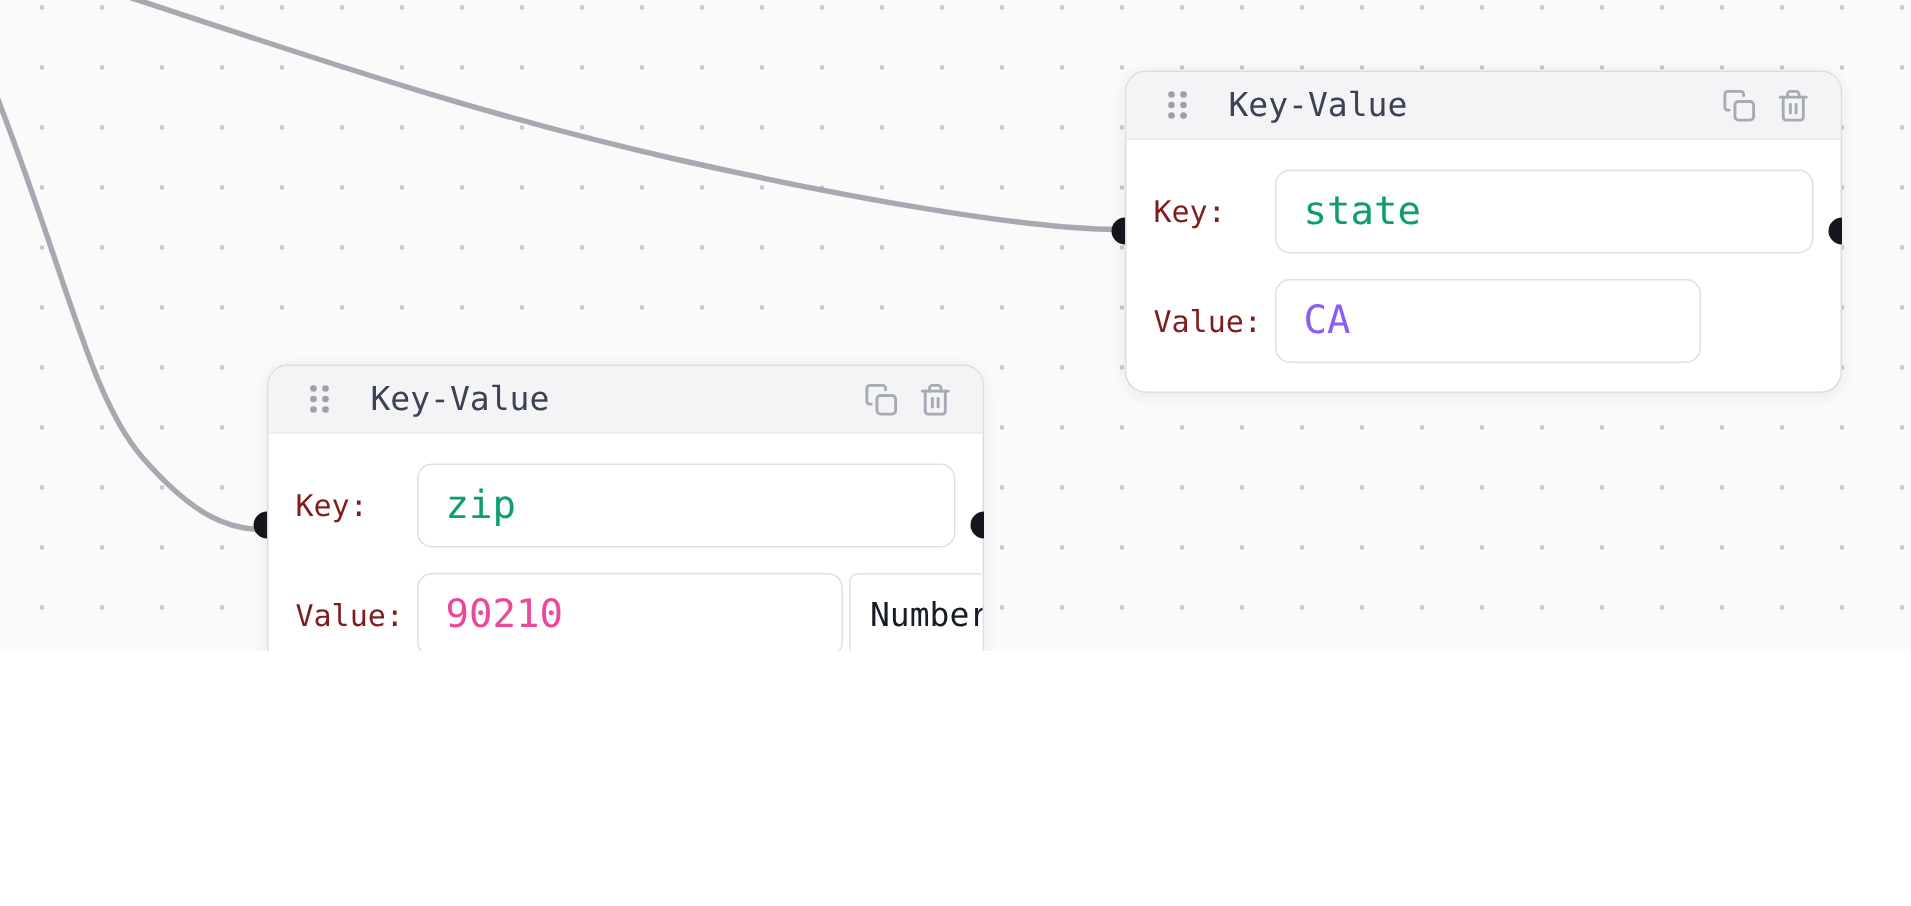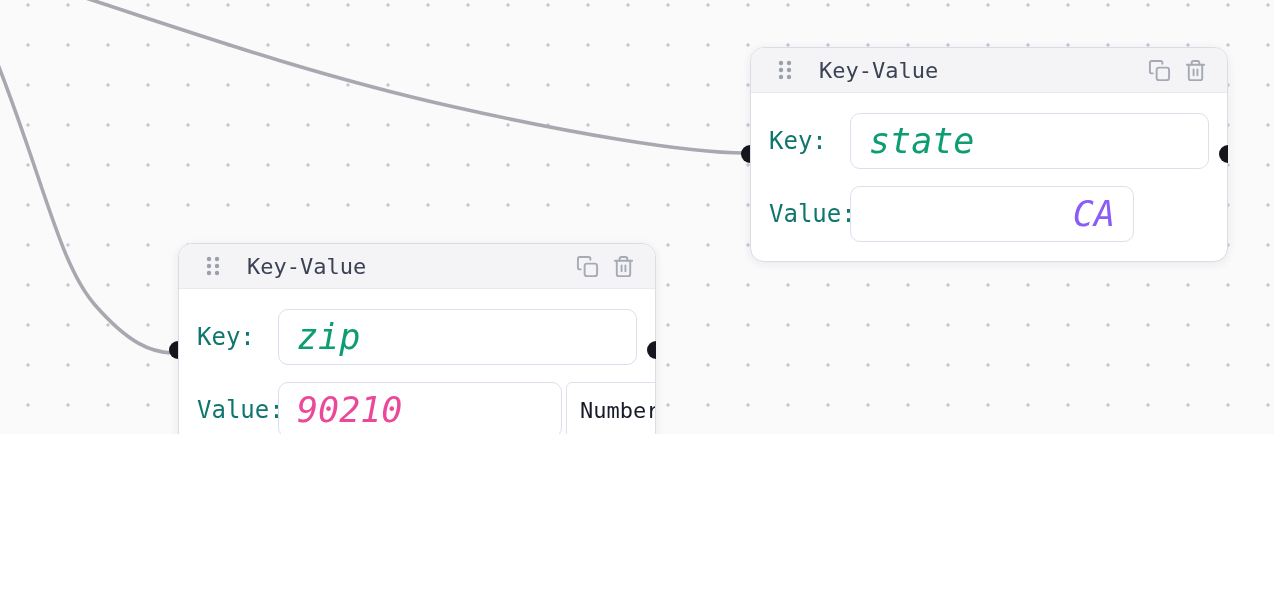--- a/index.html
+++ b/index.html
@@ -33,25 +33,25 @@
   }
   .drag-handle { width:16px; height:22px; flex:none; cursor:grab; }
   .node-title { margin-left:26px; font-size:22px; color:#3a4254; white-space:nowrap; }
   .icon-group { margin-left:auto; display:flex; gap:13px; align-items:center; }
   .icon-btn { background:none; border:none; padding:0; margin:0; width:23px; height:23px; cursor:pointer; }
   .icon-btn svg { stroke:#a5aab5; fill:none; stroke-width:2; stroke-linecap:round; stroke-linejoin:round; width:23px; height:23px; }
 
   .node-body { padding:20px 18px 0 18px; }
   .row { display:flex; align-items:center; height:56px; }
   .row + .row { margin-top:17px; }
-  .field-label { width:81px; flex:none; font-size:24px; color:#0f766e; white-space:nowrap; }
+  .field-label { width:81px; flex:none; font-size:20px; color:#7f1d1d; white-space:nowrap; }
   input.field {
     height:56px; border:1px solid #dbdfec; border-radius:10px; background:#fff;
-    padding:0 18px; font-family:"DejaVu Sans Mono", monospace; font-size:35px;
-    box-sizing:border-box; outline:none; min-width:0;font-style:italic;
+    padding:0 18px; font-family:"DejaVu Sans Mono", monospace; font-size:26px;
+    box-sizing:border-box; outline:none; min-width:0;
   }
   .key-field { flex:1 1 auto; width:100%; }
   .value-field { width:284px; flex:none; }
   .type-box {
     width:130px; height:56px; flex:none; margin-left:4px;
     border:1px solid #dfe2ed; border-radius:6px; background:#fff;
     display:flex; align-items:center; padding-left:13px; box-sizing:border-box;
     font-size:22px; color:#181c2a; cursor:pointer; white-space:nowrap;
   }
   .port {
@@ -103,21 +103,21 @@
           </button>
         </span>
       </div>
       <div class="node-body">
         <div class="row">
           <span class="field-label">Key:</span>
           <input class="field key-field" value="state" style="color: rgb(14, 157, 114);">
         </div>
         <div class="row">
           <span class="field-label">Value:</span>
-          <input class="field value-field" value="CA" style="color: rgb(139, 92, 246); text-align: right;">
+          <input class="field value-field" value="CA" style="color: rgb(139, 92, 246);">
         </div>
       </div>
     </div>
     <span class="port port-left" style="background: rgb(21, 21, 29);"></span>
     <span class="port port-right" style="background: rgb(21, 21, 29);"></span>
   </div>
 
   <div class="node n2">
     <div class="node-box">
       <div class="node-header">

